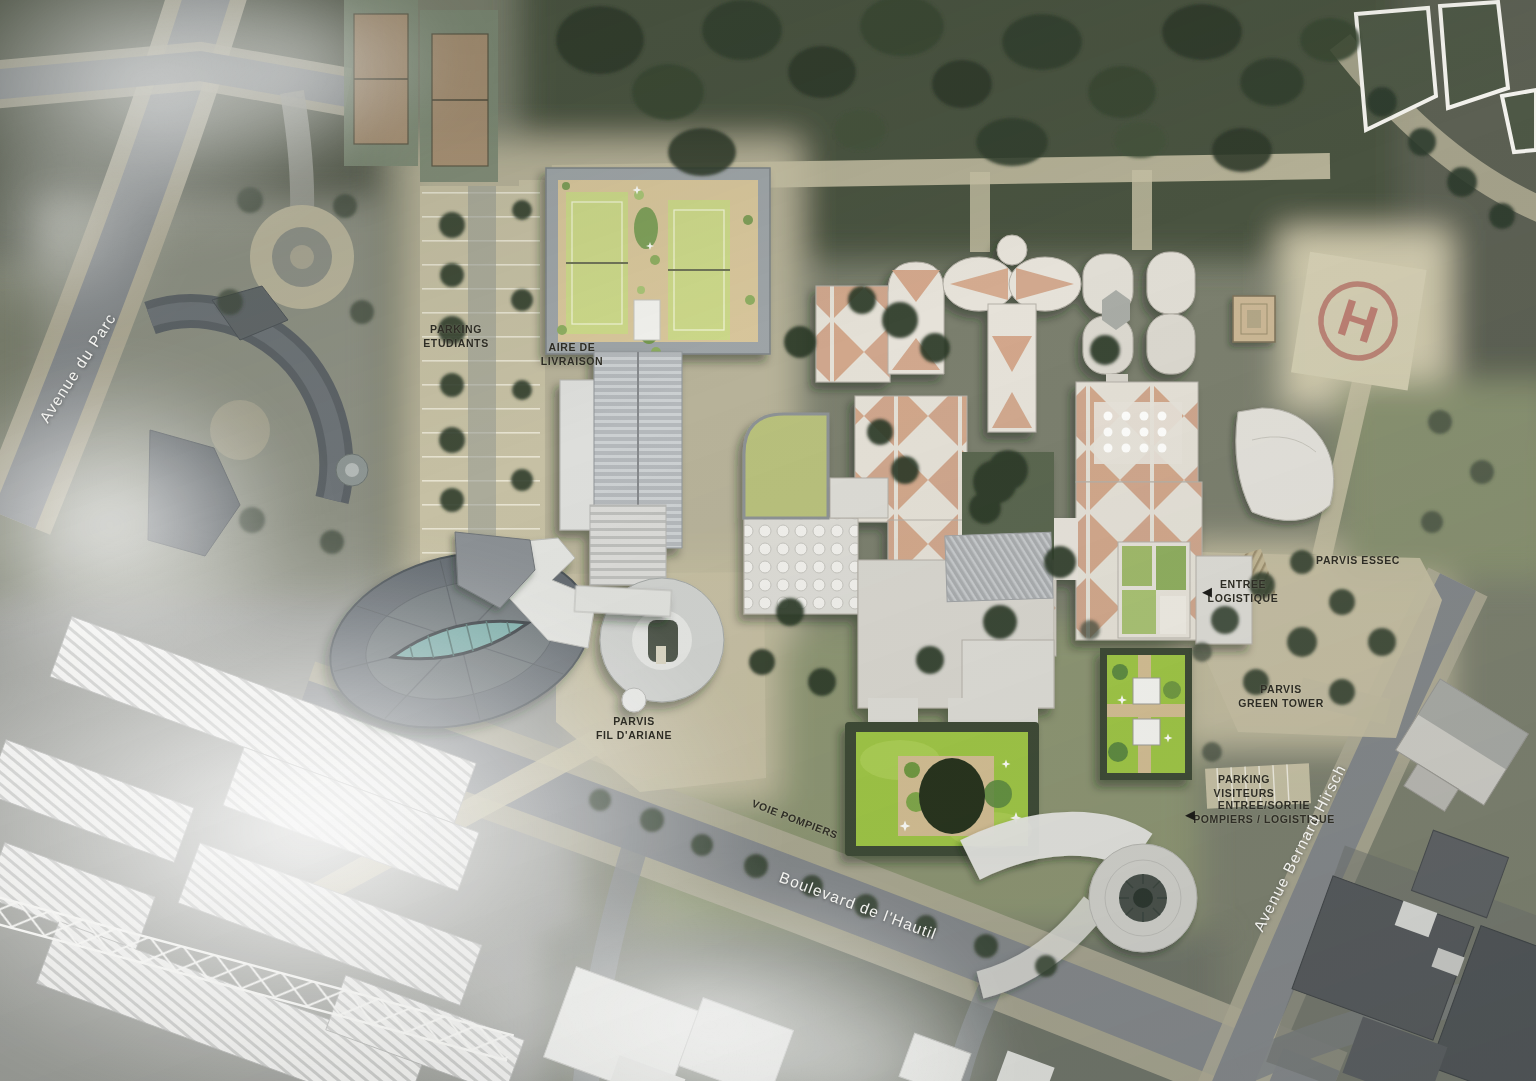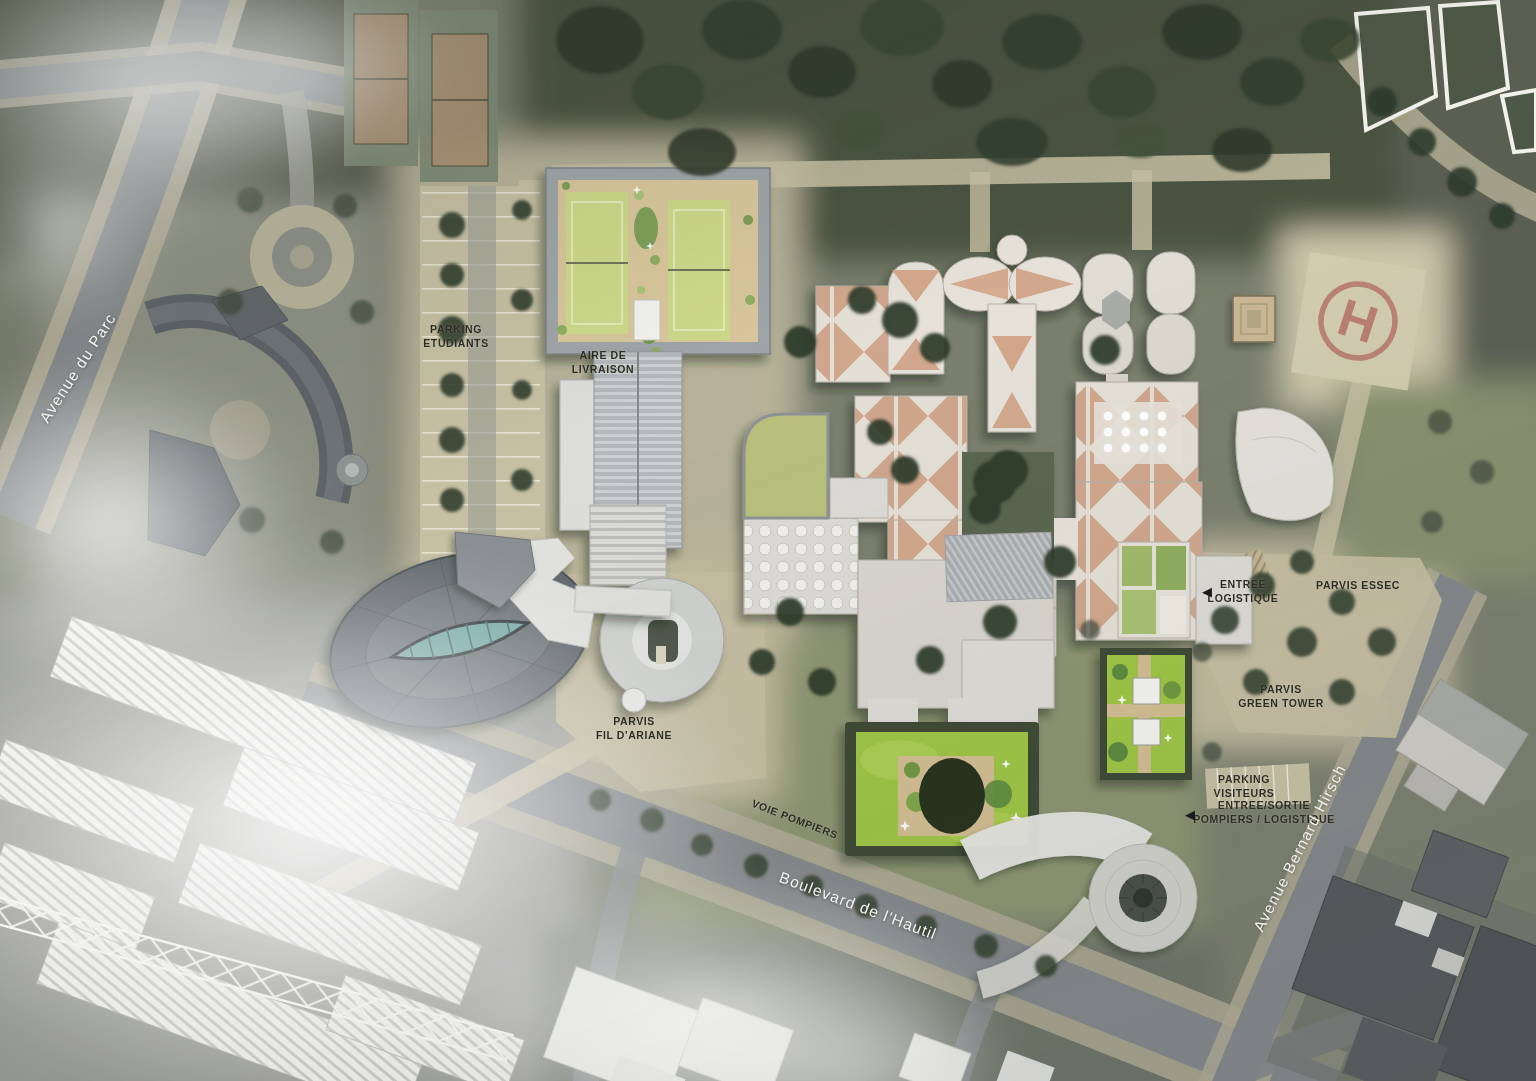--- a/index.html
+++ b/index.html
@@ -508,29 +508,29 @@
 <div class="fog" style="left:-90px;top:360px;width:400px;height:330px;background:radial-gradient(closest-side, rgba(255,255,255,0.8), rgba(255,255,255,0));"></div>
 <div class="fog" style="left:420px;top:880px;width:580px;height:290px;background:radial-gradient(closest-side, rgba(255,255,255,0.88), rgba(255,255,255,0));"></div>
 <div class="fog" style="left:-70px;top:-70px;width:440px;height:310px;background:radial-gradient(closest-side, rgba(255,255,255,0.8), rgba(255,255,255,0));"></div>
 <div class="fog" style="left:140px;top:-30px;width:320px;height:190px;background:radial-gradient(closest-side, rgba(255,255,255,0.55), rgba(255,255,255,0));"></div>
 <div class="fog" style="left:-50px;top:140px;width:220px;height:180px;background:radial-gradient(closest-side, rgba(255,255,255,0.5), rgba(255,255,255,0));"></div>
 <div class="fog" style="left:700px;top:990px;width:320px;height:160px;background:radial-gradient(closest-side, rgba(255,255,255,0.5), rgba(255,255,255,0));"></div>
 <div class="grade"></div>
 
 <div class="label" style="left:456px;top:336px;">PARKING
 ETUDIANTS</div>
-<div class="label" style="left:572px;top:362px;margin-left:31px;">AIRE DE
+<div class="label" style="left:572px;top:354px;">AIRE DE
 LIVRAISON</div>
 <div class="label" style="left:634px;top:728px;">PARVIS
 FIL D'ARIANE</div>
 <div class="label" style="left:795px;top:819px;transform:translate(-50%,-50%) rotate(21deg);">VOIE POMPIERS</div>
 <div class="label" style="left:1243px;top:591px;">ENTREE
 LOGISTIQUE</div>
 <div class="arrow" style="left:1207px;top:591px;">◀</div>
-<div class="label" style="left:1358px;top:585px;">PARVIS ESSEC</div>
+<div class="label" style="left:1358px;top:560px;">PARVIS ESSEC</div>
 <div class="label" style="left:1281px;top:696px;">PARVIS
 GREEN TOWER</div>
 <div class="label" style="left:1244px;top:786px;">PARKING
 VISITEURS</div>
 <div class="label" style="left:1264px;top:812px;">ENTREE/SORTIE
 POMPIERS / LOGISTIQUE</div>
 <div class="arrow" style="left:1190px;top:814px;">◀</div>
 
 <div class="street" style="left:78px;top:368px;transform:translate(-50%,-50%) rotate(-57deg);">Avenue du Parc</div>
 <div class="street" style="left:858px;top:906px;transform:translate(-50%,-50%) rotate(20.5deg);">Boulevard de l'Hautil</div>

